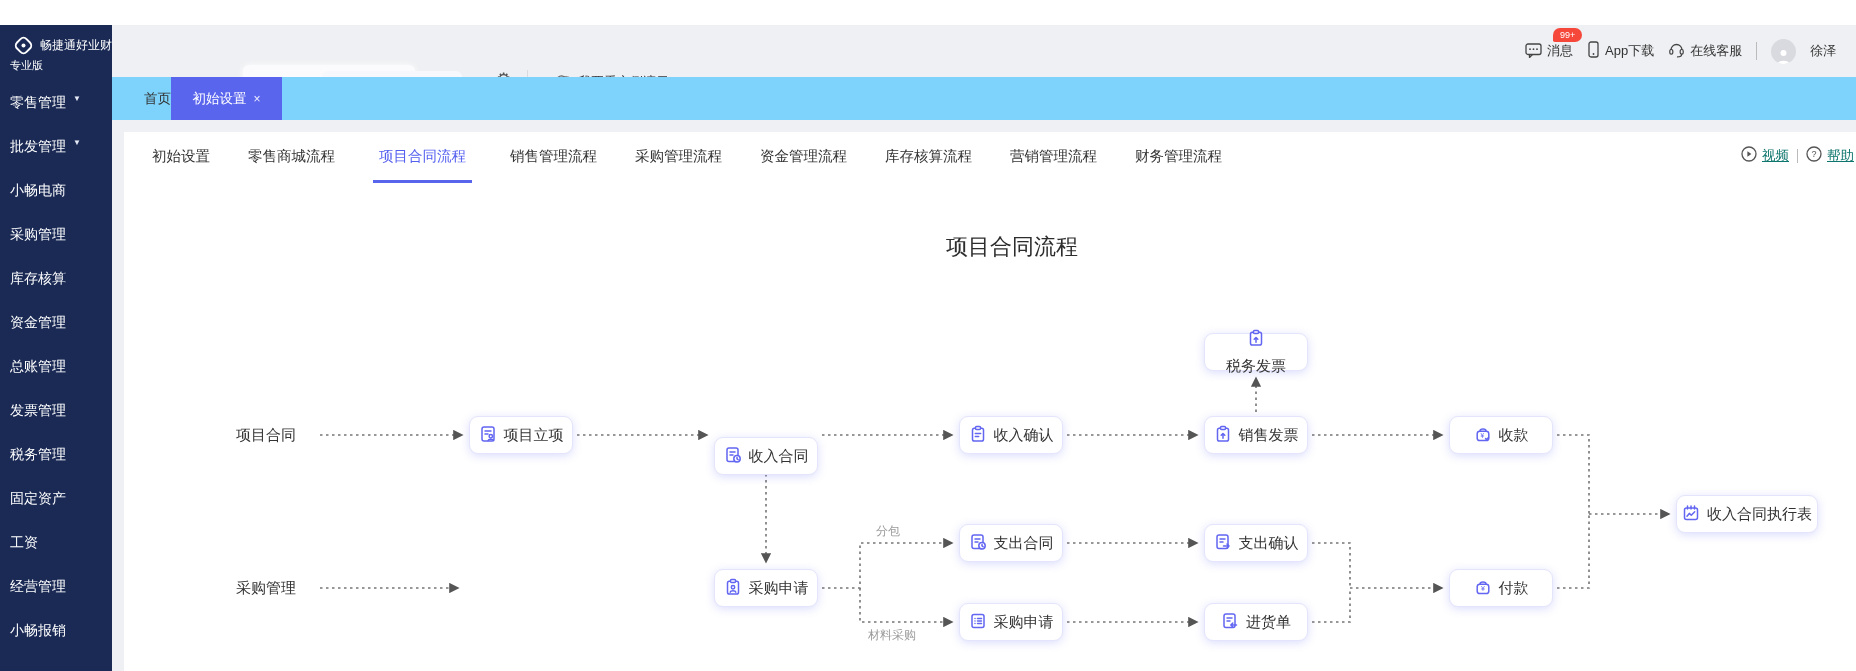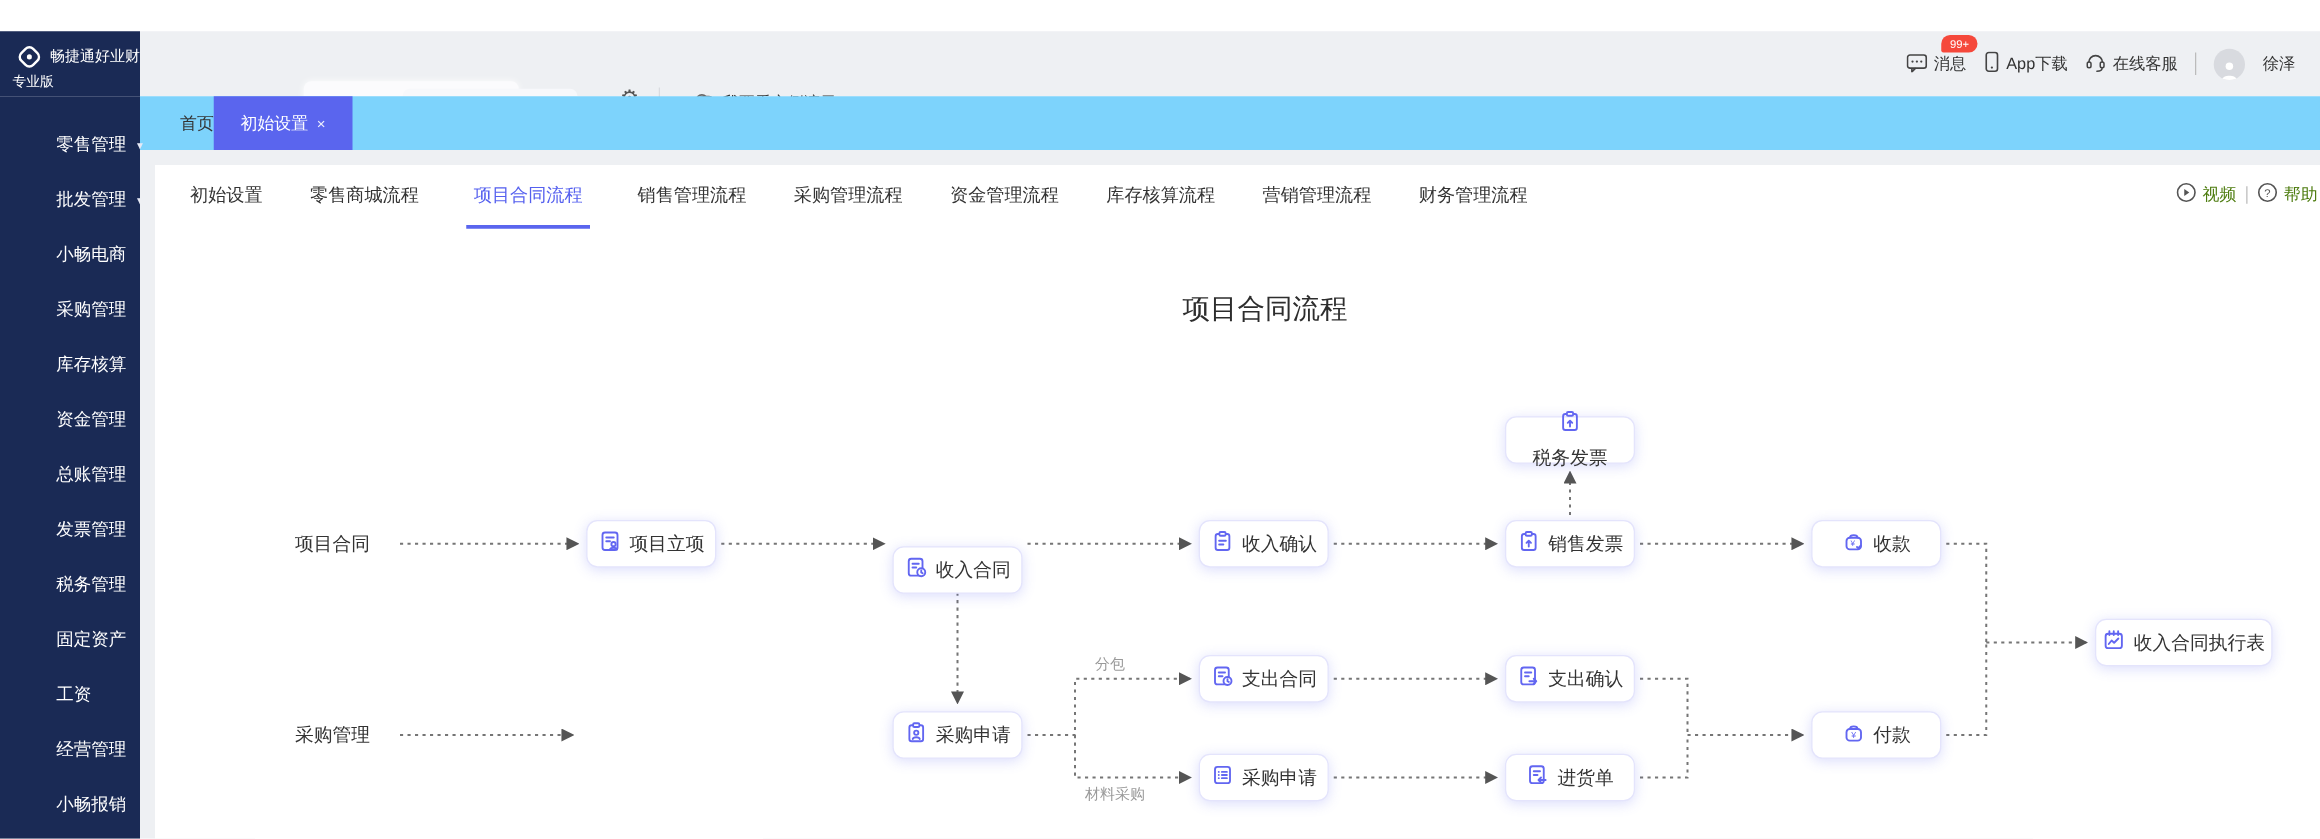--- a/index.html
+++ b/index.html
@@ -32,31 +32,31 @@
 
   
   .tabrow { position:absolute; left:112px; top:77px; width:1744px; height:43px; background:#7dd3fc; }
   .tab-home { position:absolute; left:16px; top:0; height:43px; display:flex; align-items:center; padding:0 16px; font-size:13.5px; color:#333; cursor:pointer; }
   .tab-active { position:absolute; left:59px; top:0; height:43px; width:111px; background:#5a65ee; color:#fff; display:flex; align-items:center; justify-content:center; gap:7px; font-size:13.5px; cursor:pointer; }
   .tab-close { font-size:12px; opacity:.9; cursor:pointer; }
 
   
   .sidebar { position:absolute; left:0; top:77px; width:112px; height:594px; background:#1a2a55; }
   .side-items { position:absolute; left:0; top:17px; width:112px; }
-  .side-item { height:44px; display:flex; align-items:center; padding-left:24px; color:#fff; font-size:14px; cursor:pointer; white-space:nowrap;margin-left:21px; }
+  .side-item { height:44px; display:flex; padding-left:10px; color:#fff; font-size:14px; cursor:pointer; white-space:nowrap; }
   .side-caret { font-size:8px; color:#e6e9f5; margin-left:7px; }
 
   
   .gutter { position:absolute; left:112px; top:120px; width:1744px; height:551px; background:#eef0f3; }
   .panel { position:absolute; left:124px; top:132px; width:1732px; height:539px; background:#fff; }
 
   .subtabs { position:absolute; left:0; top:0; width:1732px; height:51px; display:flex; align-items:center; gap:38px; padding-left:28px; }
   .subtab { font-size:14.5px; color:#333; height:51px; display:flex; align-items:center; cursor:pointer; border-bottom:3px solid transparent; white-space:nowrap; }
   .subtab.active { color:#5560ef; border-bottom:3px solid #5a65ee; padding:0 6px; }
-  .panel-actions { position:absolute; right:2px; top:14px; display:flex; align-items:center; gap:8px; font-size:13.5px; color:#4d7c0f; }
+  .panel-actions { position:absolute; right:2px; top:14px; display:flex; align-items:center; gap:8px; font-size:13.5px; color:#0f766e;text-decoration:underline; }
   .panel-actions .act { display:flex; align-items:center; gap:5px; cursor:pointer; white-space:nowrap; }
   .act-divider { width:1px; height:14px; background:#bbb; }
 
   
   .flow-title { position:absolute; left:738px; top:100px; width:300px; text-align:center; font-size:22px; font-weight:500; color:#2d2d2d; }
   .edges { position:absolute; left:0; top:0; }
   .fnode { position:absolute; height:38px; width:104px; background:#fff; border:1px solid #e4e4fc; border-radius:9px; box-shadow:0 2px 10px rgba(93,98,240,.22); display:flex; align-items:center; justify-content:center; gap:7px; font-size:15px; color:#333; cursor:pointer; white-space:nowrap; }
   .fnode.wide { width:142px; }
   .row-label { position:absolute; width:80px; font-size:15px; font-weight:500; color:#333; }
   .branch-label { position:absolute; font-size:12px; color:#9a9a9a; }

